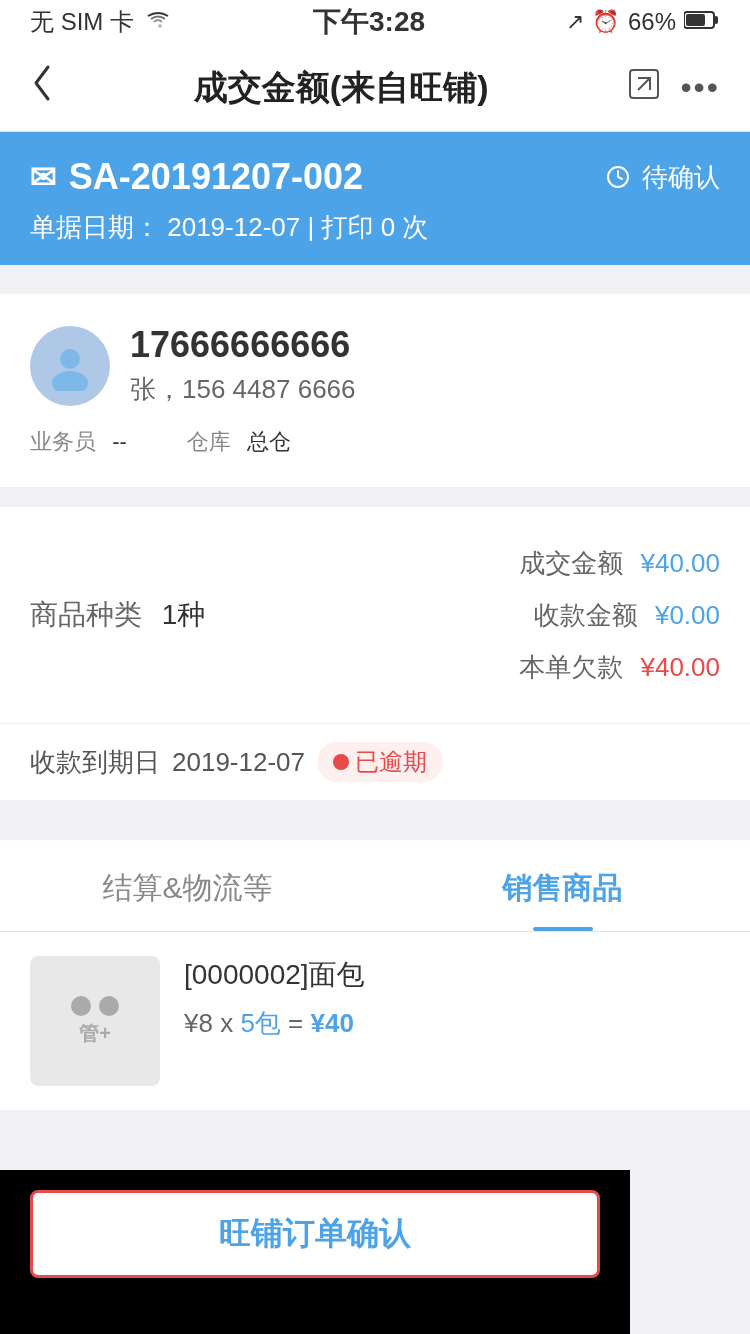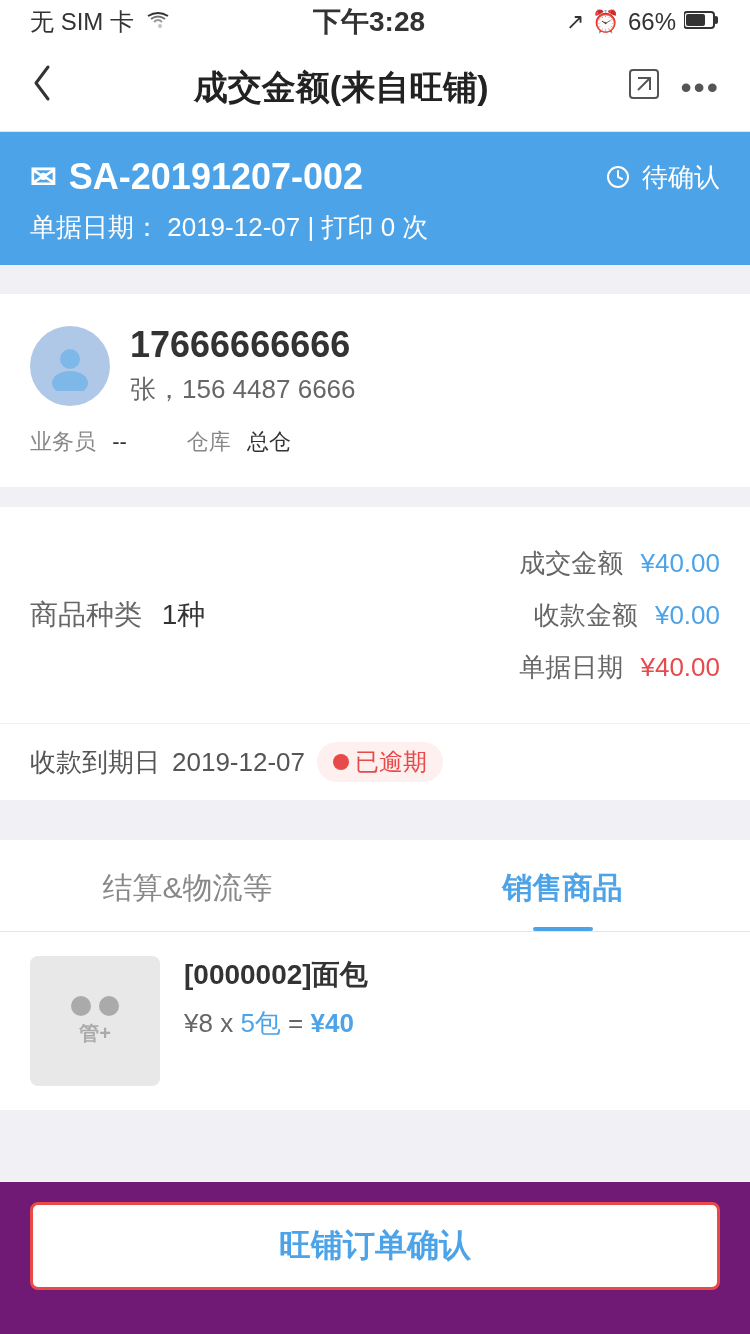--- a/index.html
+++ b/index.html
@@ -266,21 +266,21 @@
     }
     .owl-text {
       font-size: 20px;
       color: #aaa;
       font-weight: 600;
     }
     .product-info { flex: 1; }
     .product-name {
       font-size: 28px;
       color: #333;
-      font-weight: 700;
+      font-weight: 400;
     }
     .product-price-line {
       font-size: 26px;
       color: #666;
       margin-top: 12px;
     }
     .price-highlight { color: #4da3e8; }
     .price-total { color: #4da3e8; font-weight: 600; }
 
     
@@ -288,23 +288,23 @@
       background: #f0f0f5;
       min-height: 200px;
       padding-bottom: 160px;
     }
 
     
     .bottom-bar {
       position: fixed;
       bottom: 0;
       left: 0;
-      width: 750px;
-      background: #701a75;
-      padding: 20px 30px 44px;
+      width: 630px;
+      background: #000000;
+      padding: 20px 30px 56px;
     }
     .confirm-btn {
       width: 100%;
       height: 88px;
       border: 3px solid #e84a4a;
       background: #fff;
       color: #4da3e8;
       font-size: 32px;
       font-weight: 600;
       border-radius: 8px;
@@ -420,21 +420,21 @@
     <div class="summary-right">
       <div>
         <span>成交金额</span>
         <span class="amount-blue" style="margin-left:10px;">¥40.00</span>
       </div>
       <div>
         <span>收款金额</span>
         <span class="amount-blue" style="margin-left:10px;">¥0.00</span>
       </div>
       <div>
-        <span>单据日期</span>
+        <span>本单欠款</span>
         <span class="amount-red" style="margin-left:10px;">¥40.00</span>
       </div>
     </div>
   </div>
 </div>
 
 <div class="due-date-card">
   <span>收款到期日</span>
   <span>2019-12-07</span>
   <div class="overdue-badge">

